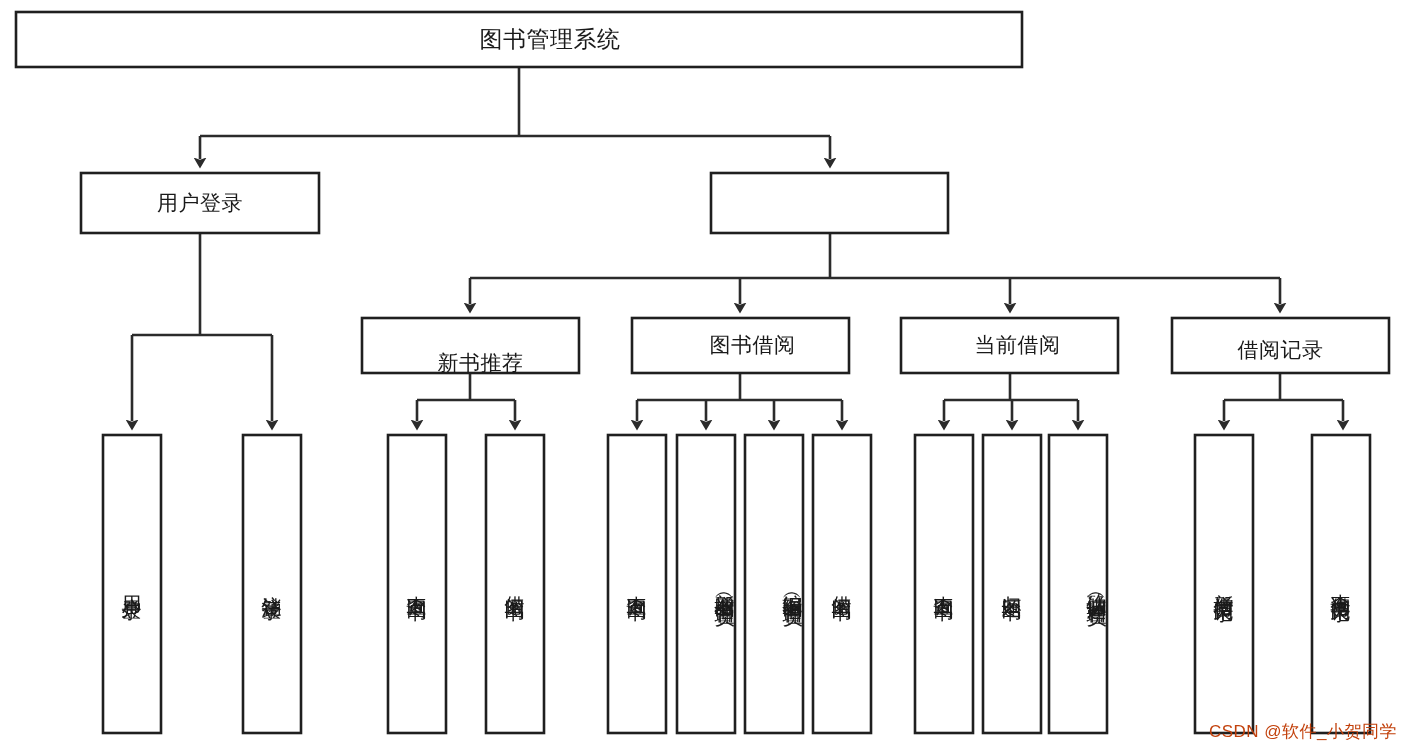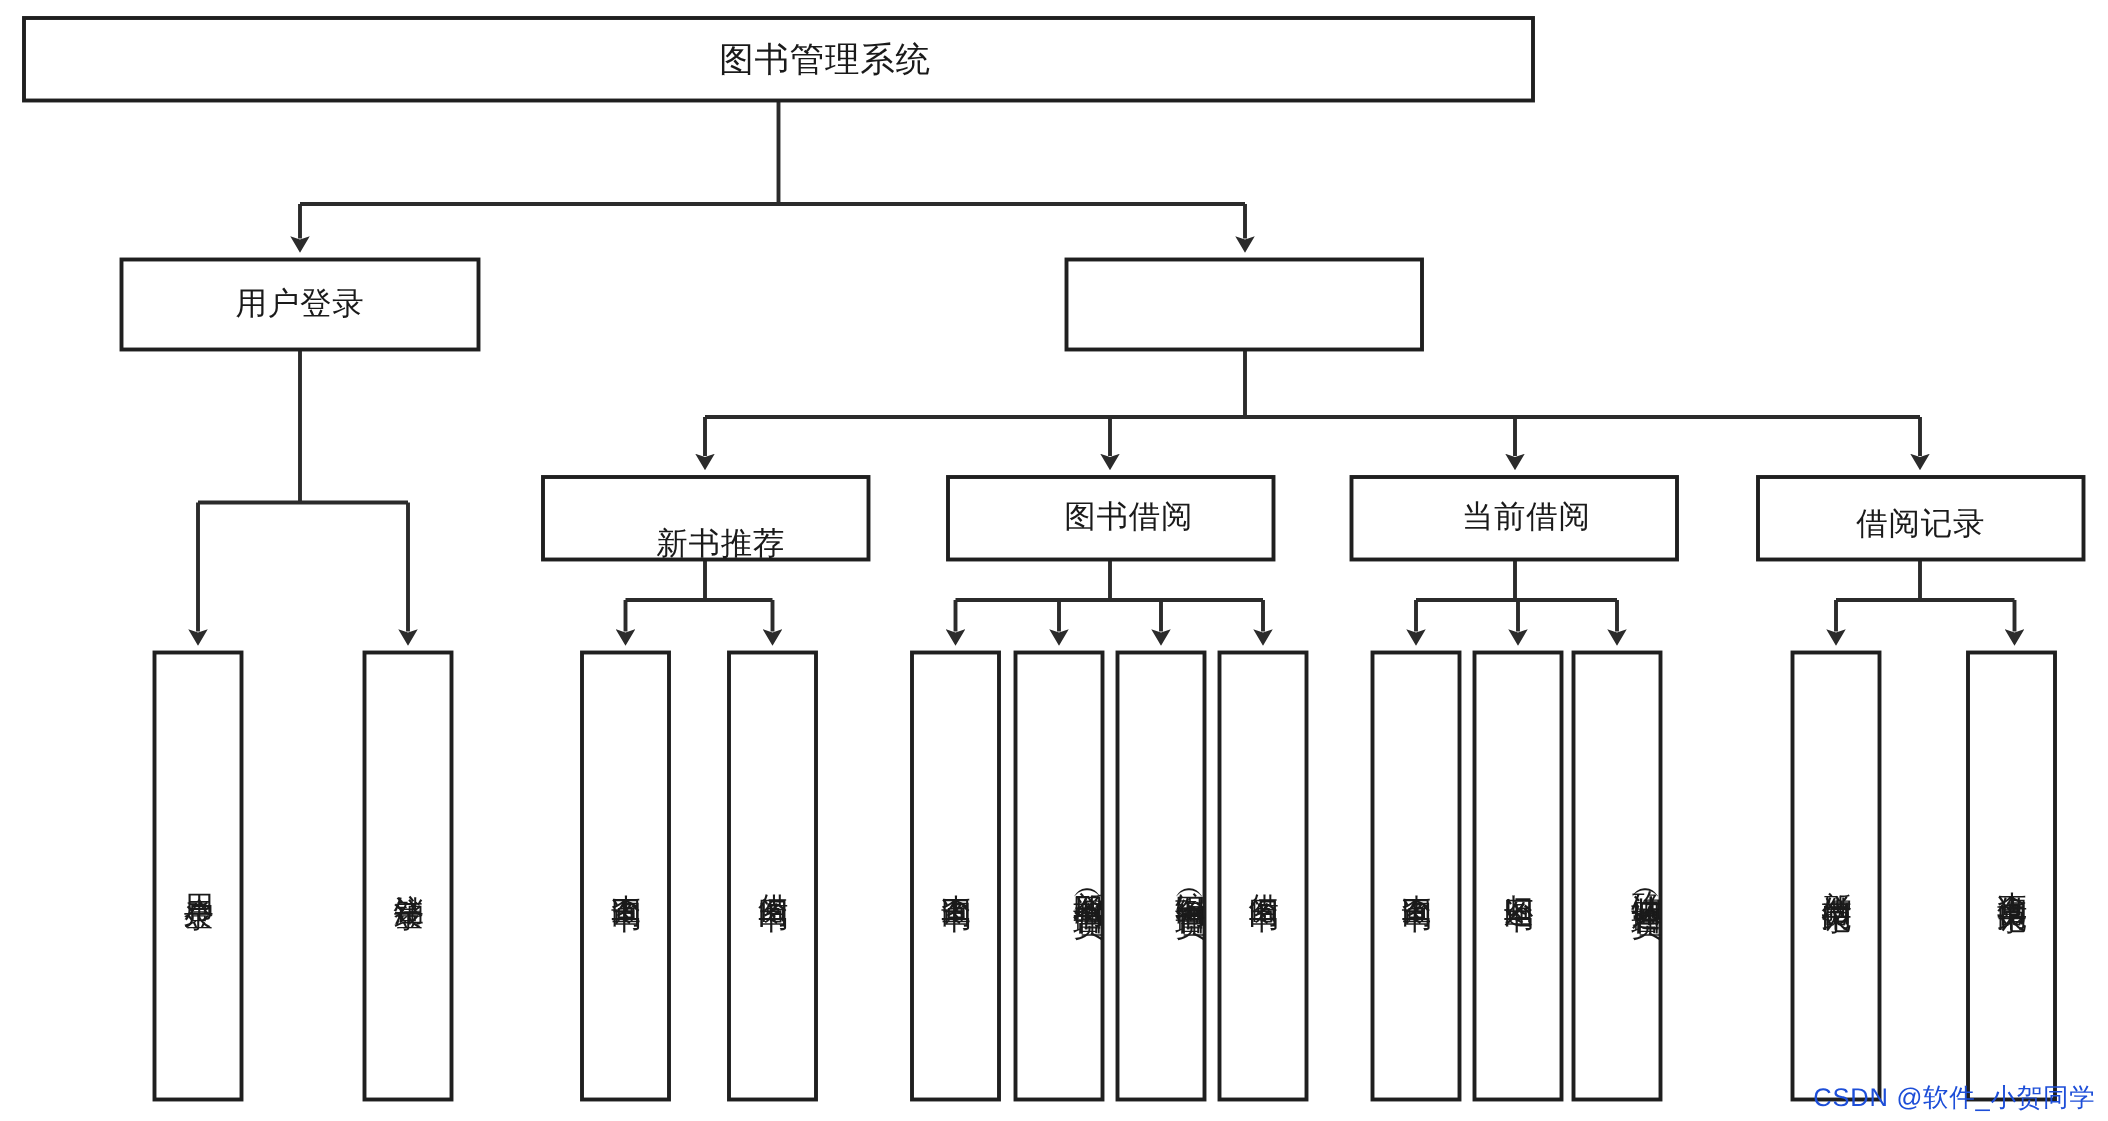--- a/index.html
+++ b/index.html
@@ -60,21 +60,21 @@
     text-orientation: upright;
     font-size: 20px;
     letter-spacing: 2px;
     line-height: 1.0;
   }
   .watermark {
     position: absolute;
     right: 8px;
     bottom: 4px;
     font-size: 17px;
-    color: #1d4ed8;
+    color: #c2410c;
     letter-spacing: 0.5px;
     white-space: nowrap;
     font-family: "Liberation Sans", "DejaVu Sans", sans-serif;
   }
 </style>
 </head>
 <body>
 
 <div id="diagram-root">
 
@@ -166,21 +166,21 @@
     <rect class="node-box" x="1049" y="435" width="58" height="298"></rect>
     <rect class="node-box" x="1195" y="435" width="58" height="298"></rect>
     <rect class="node-box" x="1312" y="435" width="58" height="298"></rect>
   </svg>
 
   <div class="node-label" style="left:16px; top:12px; width:1068px; height:55px; font-size:23px;">图书管理系统</div>
 
   <div class="node-label" style="left:81px; top:173px; width:238px; height:60px;">用户登录</div>
 
   <div class="node-label" style="left:362px; top:336px; width:237px; height:55px;">新书推荐</div>
-  <div class="node-label" style="left:632px; top:318px; width:241px; height:55px;">图书借阅</div>
+  <div class="node-label" style="left:632px; top:318px; width:241px; height:55px;font-family:Liberation Serif, serif;">图书借阅</div>
   <div class="node-label" style="left:901px; top:318px; width:233px; height:55px;">当前借阅</div>
   <div class="node-label" style="left:1172px; top:318px; width:217px; height:64px;">借阅记录</div>
 
   <div class="node-label vertical" style="left:103px; top:435px; width:58px; height:298px;">用户登录</div>
   <div class="node-label vertical" style="left:243px; top:435px; width:58px; height:298px;">注销登录</div>
   <div class="node-label vertical" style="left:388px; top:435px; width:58px; height:298px;">查询图书</div>
   <div class="node-label vertical" style="left:486px; top:435px; width:58px; height:298px;">借阅图书</div>
   <div class="node-label vertical" style="left:608px; top:435px; width:58px; height:298px;">查询图书</div>
   <div class="node-label vertical" style="left:677px; top:435px; width:58px; height:298px; align-items:flex-start; padding-top:6px; box-sizing:border-box;">新增图书（管理员）</div>
   <div class="node-label vertical" style="left:745px; top:435px; width:58px; height:298px; align-items:flex-start; padding-top:6px; box-sizing:border-box;">编辑图书（管理员）</div>

